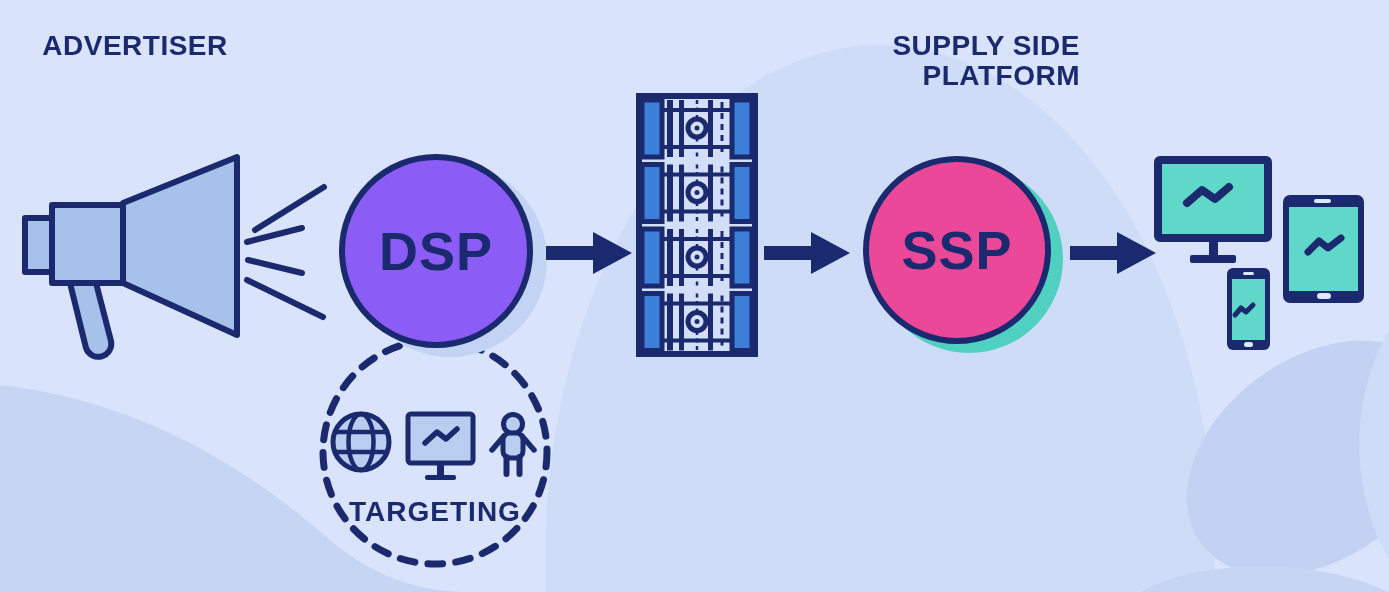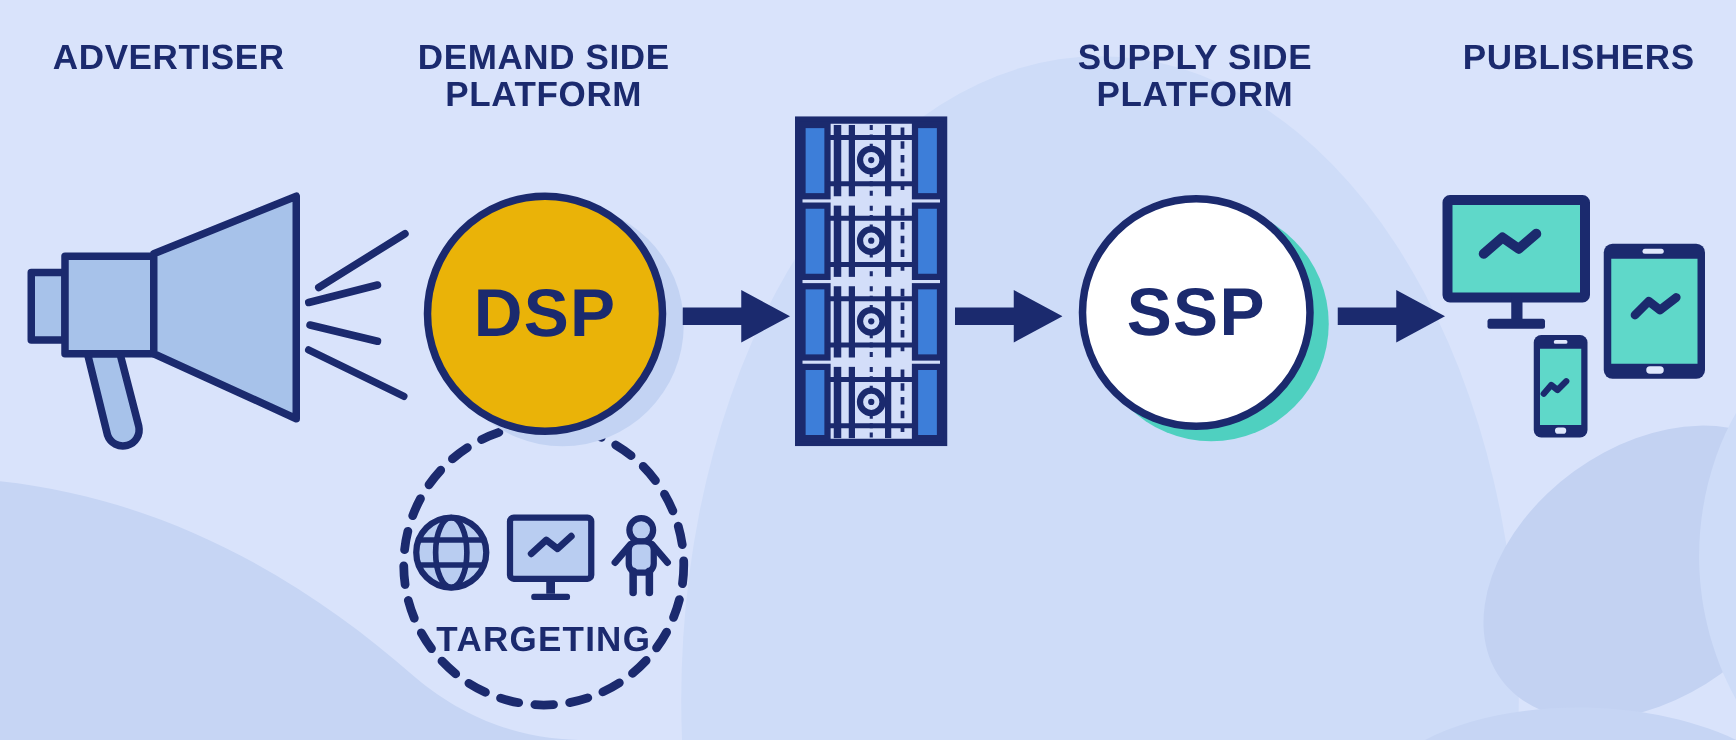--- a/index.html
+++ b/index.html
@@ -16,37 +16,37 @@
     color:#1b2a6e;
     font-weight:bold;
     font-size:28px;
     line-height:30px;
     letter-spacing:.5px;
     text-align:center;
   }
   .lbl-advertiser{left:30px;top:31px;width:210px;}
   .lbl-dsp{left:310px;top:31px;width:250px;}
   .lbl-exchange{left:582px;top:31px;width:230px;}
-  .lbl-ssp{left:832px;top:31px;width:248px;}
+  .lbl-ssp{left:832px;top:31px;width:248px;text-align:right;}
   .lbl-publishers{left:1148px;top:31px;width:230px;}
   .node-circle{
     position:absolute;
     border:6px solid #1b2a6e;
     border-radius:50%;
     display:flex;align-items:center;justify-content:center;
     color:#1b2a6e;font-weight:bold;font-size:54px;letter-spacing:1px;
   }
   .circle-dsp{
     left:339px;top:154px;width:182px;height:182px;
-    background:#eab308;
+    background:#8b5cf6;
     box-shadow:14px 9px 0 0 #c3d3f3;
   }
   .circle-ssp{
     left:863px;top:156px;width:176px;height:176px;
-    background:#ffffff;
+    background:#ec4899;
     box-shadow:12px 9px 0 0 #4fd0c0;
   }
   .arrow{position:absolute;width:86px;height:52px;}
   .arrow-1{left:546px;top:227px;}
   .arrow-2{left:764px;top:227px;}
   .arrow-3{left:1070px;top:227px;}
   .megaphone{position:absolute;left:18px;top:148px;}
   .exchange{position:absolute;left:636px;top:93px;}
   .publishers-devices{position:absolute;left:1148px;top:153px;}
   .targeting-ring{position:absolute;left:312px;top:329px;}
@@ -64,23 +64,21 @@
 
   <svg class="bg-layer" width="1389" height="592" viewBox="0 0 1389 592">
     <ellipse cx="880" cy="560" rx="335" ry="515" fill="#cedcf8"></ellipse>
     <path d="M0,385 C140,400 250,470 330,540 C380,583 430,592 470,592 L0,592 Z" fill="#c6d5f4"></path>
     <ellipse cx="1318" cy="458" rx="145" ry="100" fill="#c3d2f2" transform="rotate(-36 1318 458)"></ellipse>
     <path d="M1389,330 C1360,380 1340,470 1389,560 Z" fill="#cedcf8"></path>
     <path d="M1140,592 C1200,560 1310,555 1389,592 Z" fill="#c6d5f4"></path>
   </svg>
 
   <div class="stage-label lbl-advertiser">ADVERTISER</div>
-  <div class="stage-label lbl-dsp">DEMAND SIDE PLATFORM</div>
   <div class="stage-label lbl-ssp">SUPPLY SIDE PLATFORM</div>
-  <div class="stage-label lbl-publishers">PUBLISHERS</div>
 
   <svg class="megaphone" width="315" height="220" viewBox="0 0 315 220">
     <g stroke="#1b2a6e" stroke-width="6" stroke-linejoin="round" stroke-linecap="round">
       <rect x="7" y="70" width="27" height="54" fill="#a7c2ea"></rect>
       <path d="M52,135 L68,200 A13,13 0 0,0 93,193 L78,135 Z" fill="#a7c2ea"></path>
       <rect x="34" y="57" width="71" height="78" fill="#a7c2ea"></rect>
       <polygon points="105,55 219,9 219,187 105,135" fill="#a7c2ea"></polygon>
       <line x1="237" y1="82" x2="306" y2="39"></line>
       <line x1="229" y1="94" x2="284" y2="80"></line>
       <line x1="230" y1="112" x2="284" y2="125"></line>

